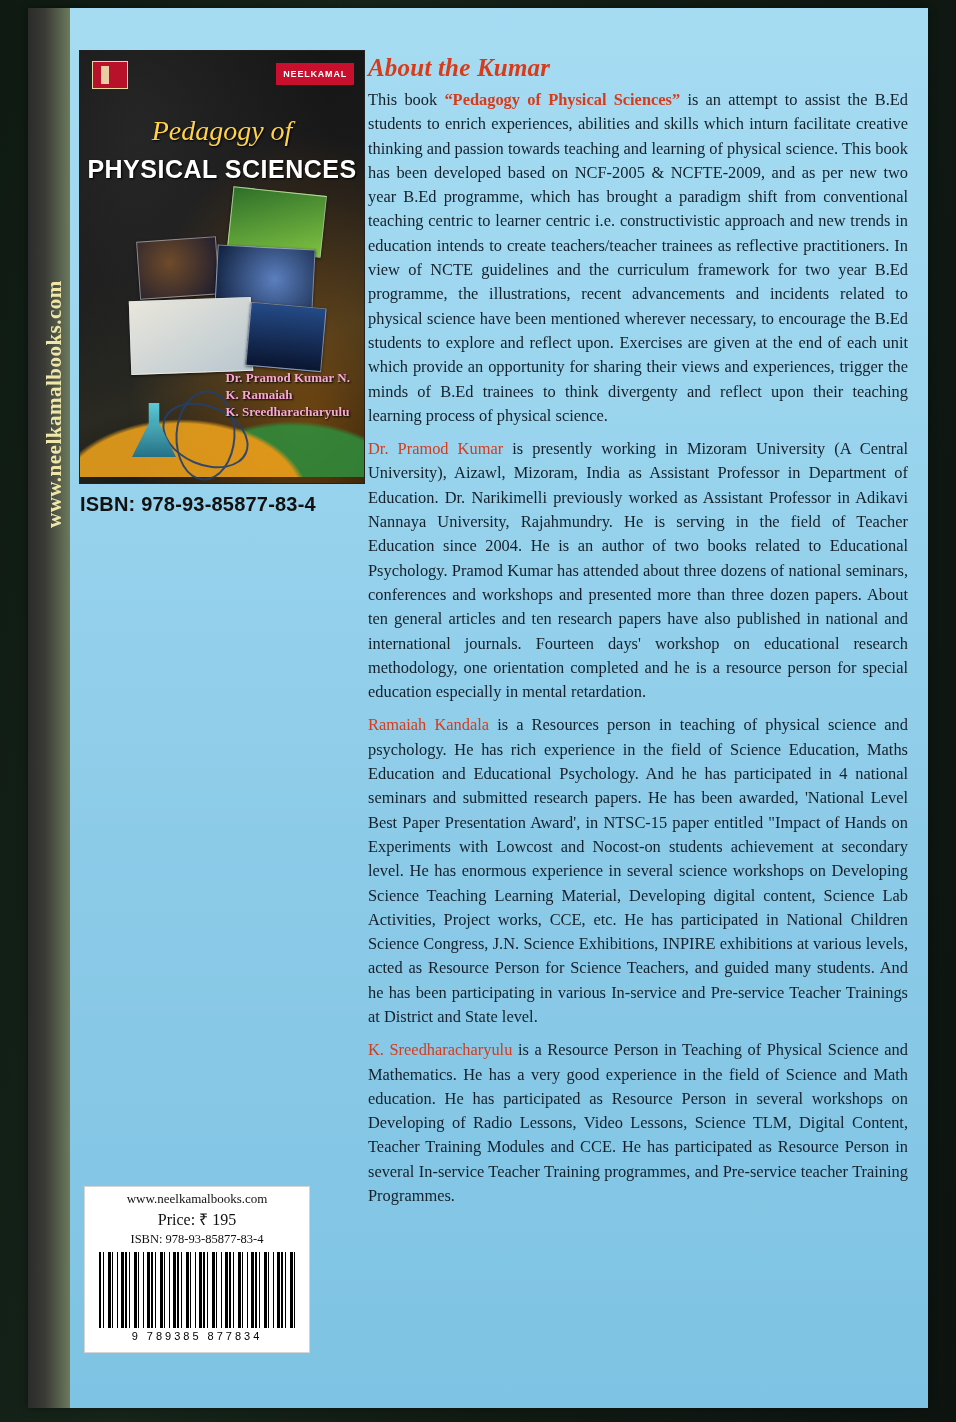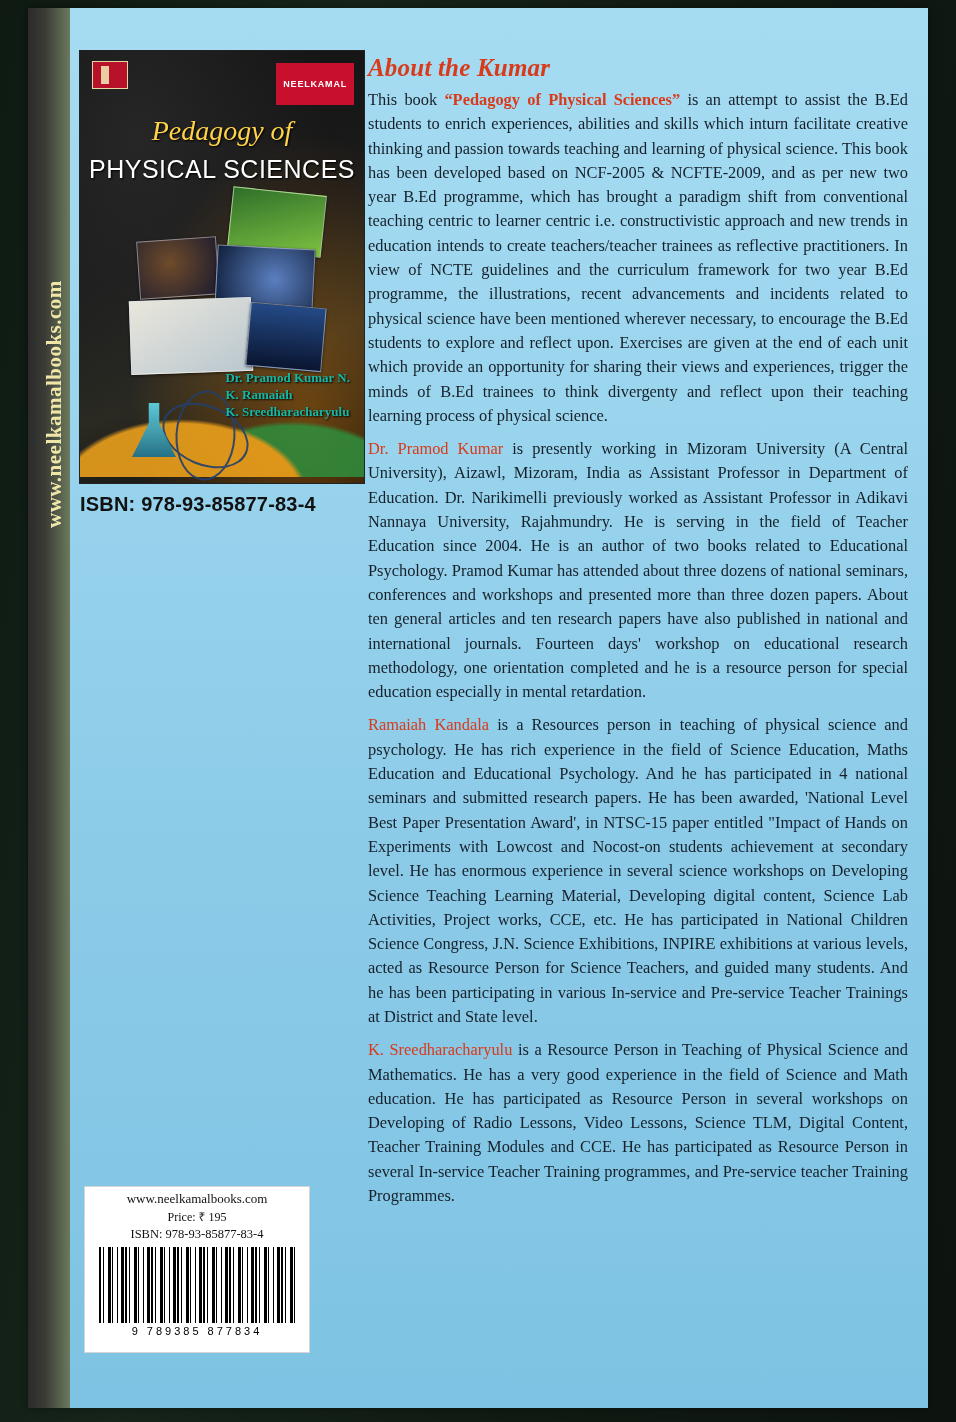--- a/index.html
+++ b/index.html
@@ -113,21 +113,21 @@
   .thumb-brand {
     position: absolute;
     right: 10px;
     top: 12px;
     background: #c8102e;
     color: #fff;
     font-family: "Liberation Sans", sans-serif;
     font-size: 9px;
     font-weight: bold;
     letter-spacing: .8px;
-    padding: 16px 7px;
+    padding: 6px 7px;
   }
   .thumb-title1 {
     position: absolute;
     left: 0;
     right: 0;
     top: 64px;
     text-align: center;
     color: #ffd24a;
     font-family: "Liberation Serif", serif;
     font-style: italic;
@@ -136,21 +136,21 @@
     text-shadow: 1px 1px 2px #000;
   }
   .thumb-title2 {
     position: absolute;
     left: 0;
     right: 0;
     top: 104px;
     text-align: center;
     color: #ffffff;
     font-family: "Liberation Sans", sans-serif;
-    font-weight: normal;
+    font-weight: bold;
     font-size: 25px;
     letter-spacing: .5px;
     text-shadow: 1px 1px 2px #000;
   }
   .thumb-collage {
     position: absolute;
     left: 40px;
     top: 150px;
     width: 210px;
     height: 190px;
@@ -195,21 +195,21 @@
     height: 54px;
     background: linear-gradient(180deg,#5fd2e0,#1b6f8c);
     clip-path: polygon(38% 0, 62% 0, 62% 38%, 100% 100%, 0 100%, 38% 38%);
     opacity: .95;
   }
   .thumb-authors {
     position: absolute;
     right: 14px;
     top: 318px;
     text-align: left;
-    color: #14b8a6;
+    color: #f9a8d4;
     font-family: "Liberation Serif", serif;
     font-weight: bold;
     font-size: 13px;
     line-height: 17px;
     text-shadow: 1px 1px 2px #000;
   }
 
   .isbn-line {
     position: absolute;
     left: 52px;
@@ -233,21 +233,21 @@
     text-align: center;
   }
   .bc-url {
     font-family: "Liberation Serif", serif;
     font-size: 13px;
     color: #111;
     margin-top: 4px;
   }
   .bc-price {
     font-family: "Liberation Serif", serif;
-    font-size: 12px;
+    font-size: 16px;
     color: #111;
     margin-top: 1px;
   }
   .bc-isbn {
     font-family: "Liberation Serif", serif;
     font-size: 12.5px;
     color: #111;
     margin-top: 2px;
   }
   .bars {

